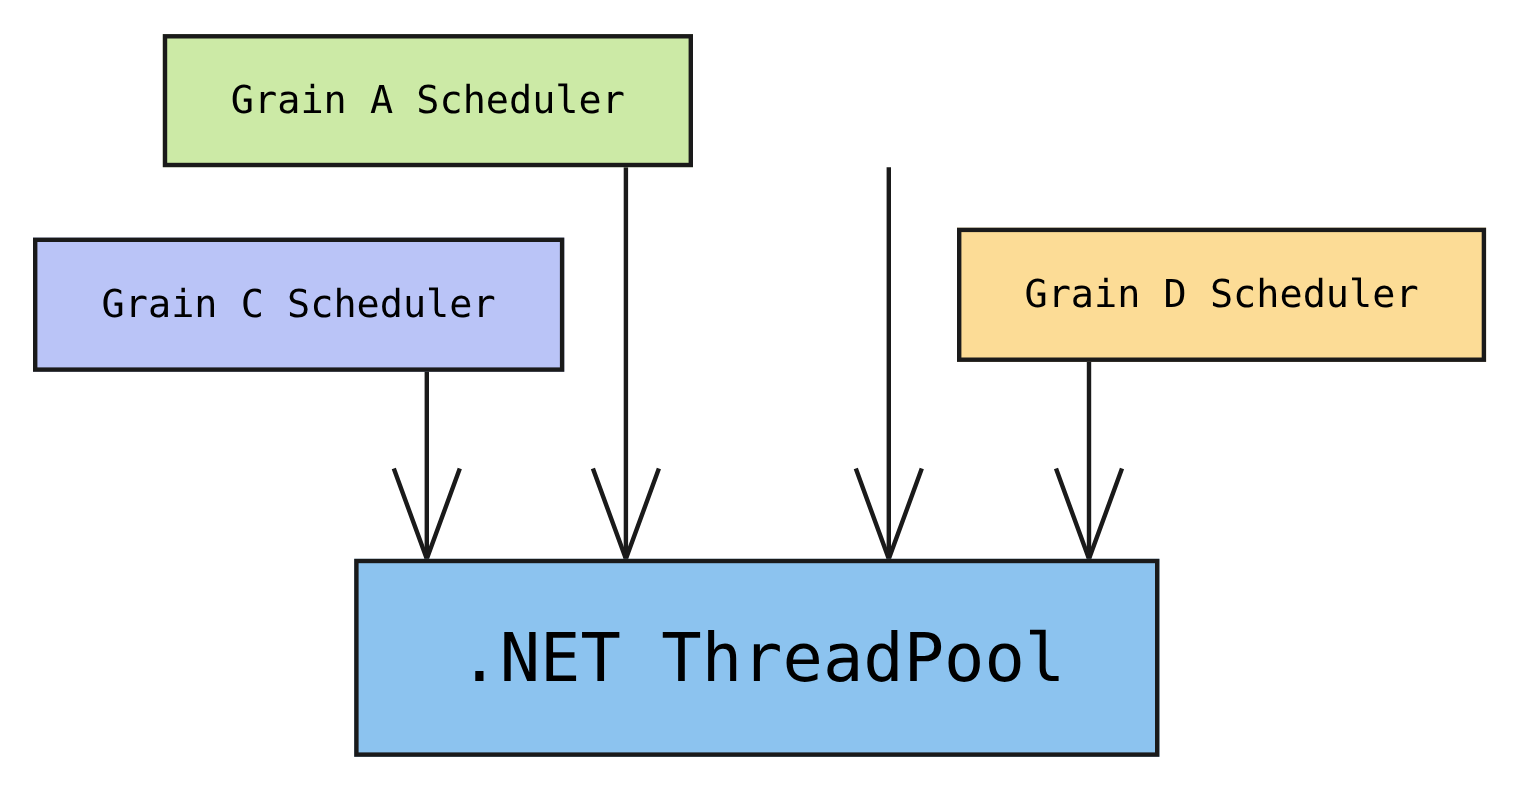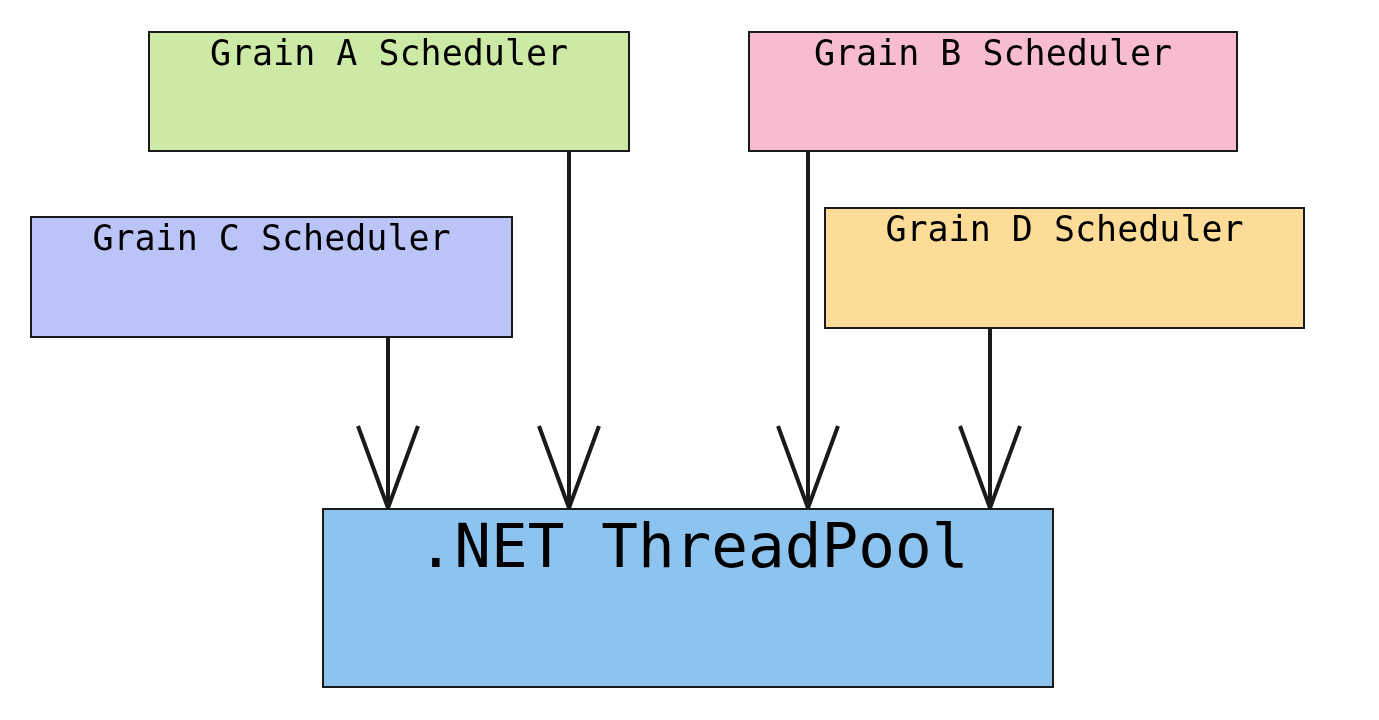--- a/index.html
+++ b/index.html
@@ -23,22 +23,23 @@
     position: absolute;
     left: 0;
     top: 0;
     width: 1379px;
     height: 720px;
     pointer-events: none;
   }
   .node {
     position: absolute;
     box-sizing: border-box;
-    border: 2px solid #701a75;
+    border: 4px solid #701a75;
     display: flex;
+    align-items: center;
     justify-content: center;
     z-index: 2;
   }
   .node-label {
     font-family: "DejaVu Sans Mono", "Liberation Mono", monospace;
     color: #000000;
     white-space: nowrap;
     letter-spacing: 0px;
   }
   .scheduler .node-label {
@@ -68,29 +69,26 @@
         <path d="M 778 426 L 808 508 L 838 426"></path>
         <line x1="990" y1="329" x2="990" y2="508"></line>
         <path d="M 960 426 L 990 508 L 1020 426"></path>
       </g>
   </svg>
 
   <div class="node scheduler" id="node-grain-a" style="left: 148px; top: 31px; width: 482px; height: 121px; background: rgb(204, 234, 166); border-color: rgb(26, 26, 26);">
     <span class="node-label">Grain A Scheduler</span>
   </div>
 
-  <div class="node scheduler" id="node-grain-b" style="left: 748px; top: 31px; width: 490px; height: 121px; background: rgb(247, 188, 210); border-color: rgb(26, 26, 26);">
-    <span class="node-label">Grain B Scheduler</span>
-  </div>
 
   <div class="node scheduler" id="node-grain-c" style="left: 30px; top: 216px; width: 483px; height: 122px; background: rgb(186, 196, 247); border-color: rgb(26, 26, 26);">
     <span class="node-label">Grain C Scheduler</span>
   </div>
 
-  <div class="node scheduler" id="node-grain-d" style="left: 824px; top: 207px; width: 481px; height: 122px; background: rgb(252, 220, 150); border-color: rgb(26, 26, 26);">
+  <div class="node scheduler" id="node-grain-d" style="left: 870px; top: 207px; width: 481px; height: 122px; background: rgb(252, 220, 150); border-color: rgb(26, 26, 26);">
     <span class="node-label">Grain D Scheduler</span>
   </div>
 
   <div class="node pool" id="node-threadpool" style="left: 322px; top: 508px; width: 732px; height: 180px; background: rgb(140, 195, 239); border-color: rgb(26, 26, 26); padding-left: 10px;">
     <span class="node-label">.NET ThreadPool</span>
   </div>
 
 </div>
 
 </body></html>

